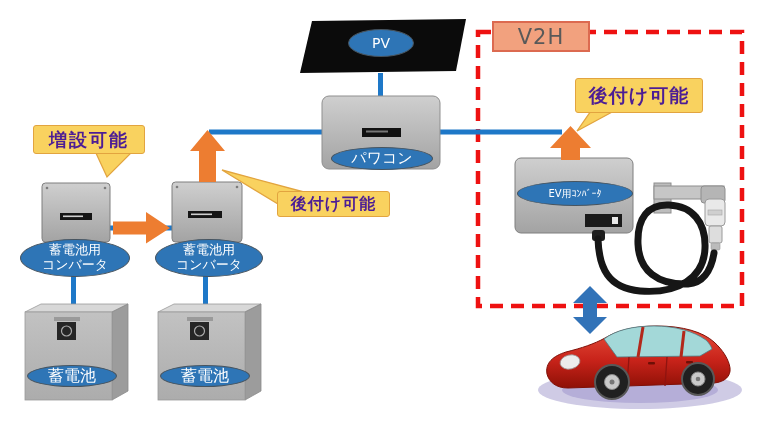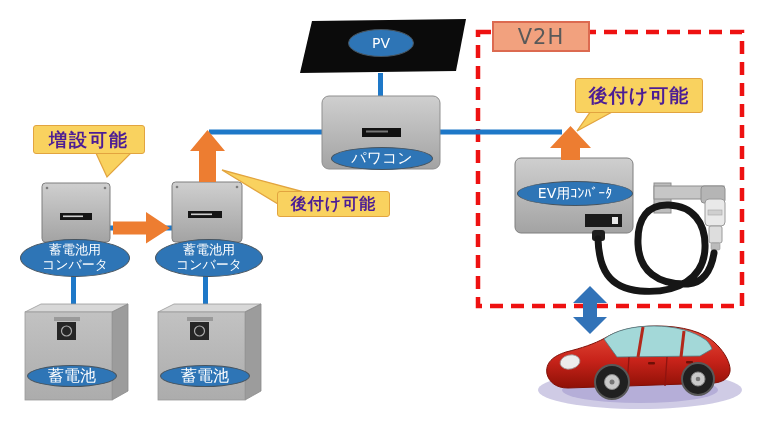--- a/index.html
+++ b/index.html
@@ -204,17 +204,17 @@
   </div>
 
   <div class="oval" style="left:27px;top:365px;width:90px;height:22px;font-size:16px;">
     <span>蓄電池</span>
   </div>
 
   <div class="oval" style="left:160px;top:365px;width:90px;height:22px;font-size:16px;">
     <span>蓄電池</span>
   </div>
 
-  <div class="oval" style="left:517px;top:181px;width:116px;height:25px;font-size:14px;">
+  <div class="oval" style="left:517px;top:181px;width:116px;height:25px;font-size:10px;">
     <span>EV用ｺﾝﾊﾞｰﾀ</span>
   </div>
 
 </div>
 
 </body></html>

